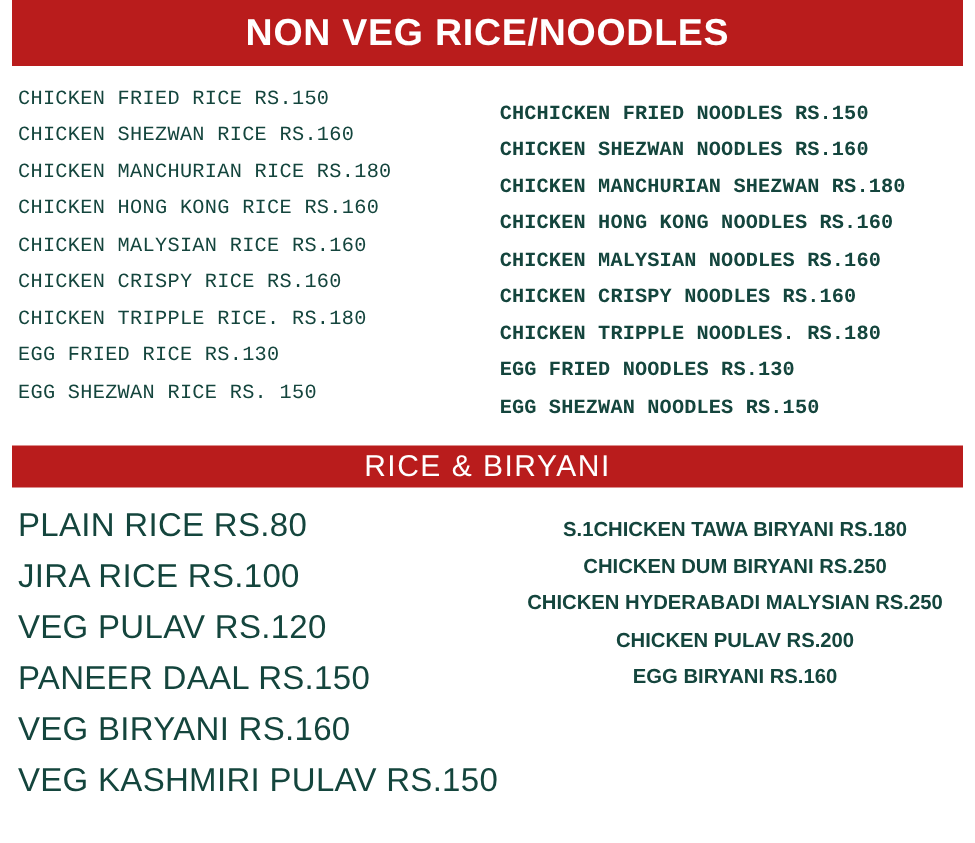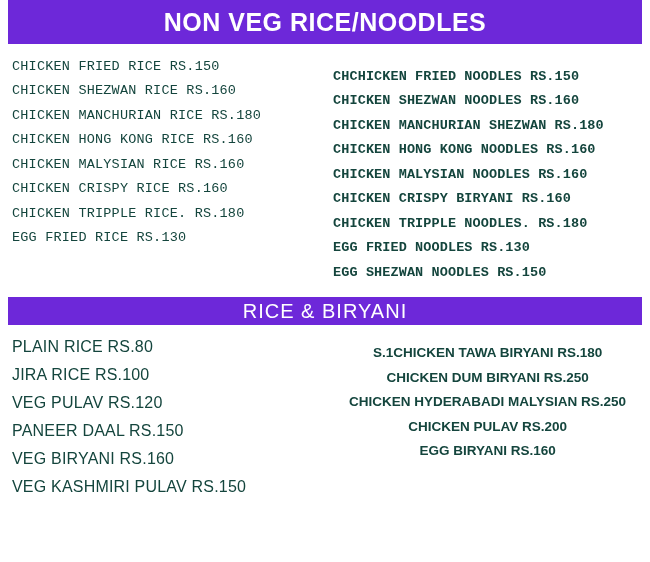--- a/index.html
+++ b/index.html
@@ -12,21 +12,21 @@
     background: #ffffff;
     font-family: "Liberation Sans", sans-serif;
     color: #1a1a1a;
     overflow: hidden;
   }
   .menu {
     width: 650px;
     position: relative;
   }
   .band {
-    background: #6d28d9;
+    background: #b91c1c;
     color: #ffffff;
     text-align: center;
     font-weight: bold;
     letter-spacing: 0.5px;
   }
   .band-main {
     height: 44px;
     line-height: 44px;
     font-size: 25px;
     margin: 0 8px 0 8px;
@@ -84,21 +84,21 @@
     padding-top: 10px;
     padding-bottom: 12px;
     font-family: Liberation Mono, monospace;
   }
   
   #sec-rice .cols {
     padding-top: 8px;
     padding-bottom: 8px;
   }
   #sec-rice .col.left .item {
-    font-size: 16px;
+    font-size: 22px;
     padding: 6px 0;
     letter-spacing: 0.2px;
   }
   #sec-rice .col.right {
     padding-left: 0px;
   }
   #sec-rice .col.right .item {
     font-size: 13.5px;
     font-weight: bold;
     padding: 5.5px 0;
@@ -117,29 +117,30 @@
     <div class="cols">
       <div class="col left">
         <div class="item">CHICKEN FRIED RICE  RS.150</div>
         <div class="item">CHICKEN SHEZWAN RICE   RS.160</div>
         <div class="item">CHICKEN MANCHURIAN RICE   RS.180</div>
         <div class="item">CHICKEN HONG KONG RICE  RS.160</div>
         <div class="item">CHICKEN MALYSIAN RICE   RS.160</div>
         <div class="item">CHICKEN CRISPY RICE   RS.160</div>
         <div class="item">CHICKEN TRIPPLE RICE.  RS.180</div>
         <div class="item">EGG FRIED RICE  RS.130</div>
+        <div class="item">EGG SHEZWAN RICE  RS. 150</div>
       </div>
       <div class="col right">
         <div class="spacer-10"></div>
         <div class="item">CHCHICKEN FRIED NOODLES RS.150</div>
         <div class="item">CHICKEN SHEZWAN NOODLES RS.160</div>
         <div class="item">CHICKEN MANCHURIAN SHEZWAN RS.180</div>
         <div class="item">CHICKEN HONG KONG NOODLES RS.160</div>
         <div class="item">CHICKEN MALYSIAN NOODLES RS.160</div>
-        <div class="item">CHICKEN CRISPY BIRYANI RS.160</div>
+        <div class="item">CHICKEN CRISPY NOODLES RS.160</div>
         <div class="item">CHICKEN TRIPPLE NOODLES. RS.180</div>
         <div class="item">EGG FRIED NOODLES RS.130</div>
         <div class="item">EGG SHEZWAN NOODLES RS.150</div>
       </div>
     </div>
   </div>
 
   <div class="section" id="sec-rice">
     <div class="band band-sub wide">RICE &amp; BIRYANI</div>
     <div class="cols">

